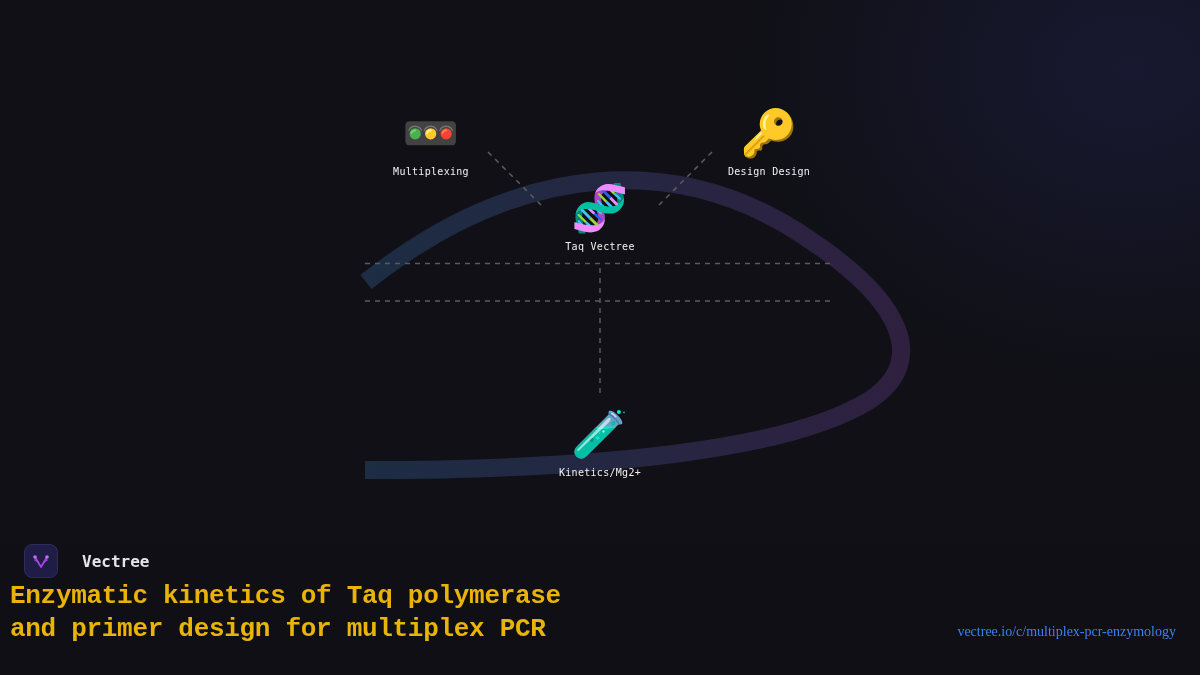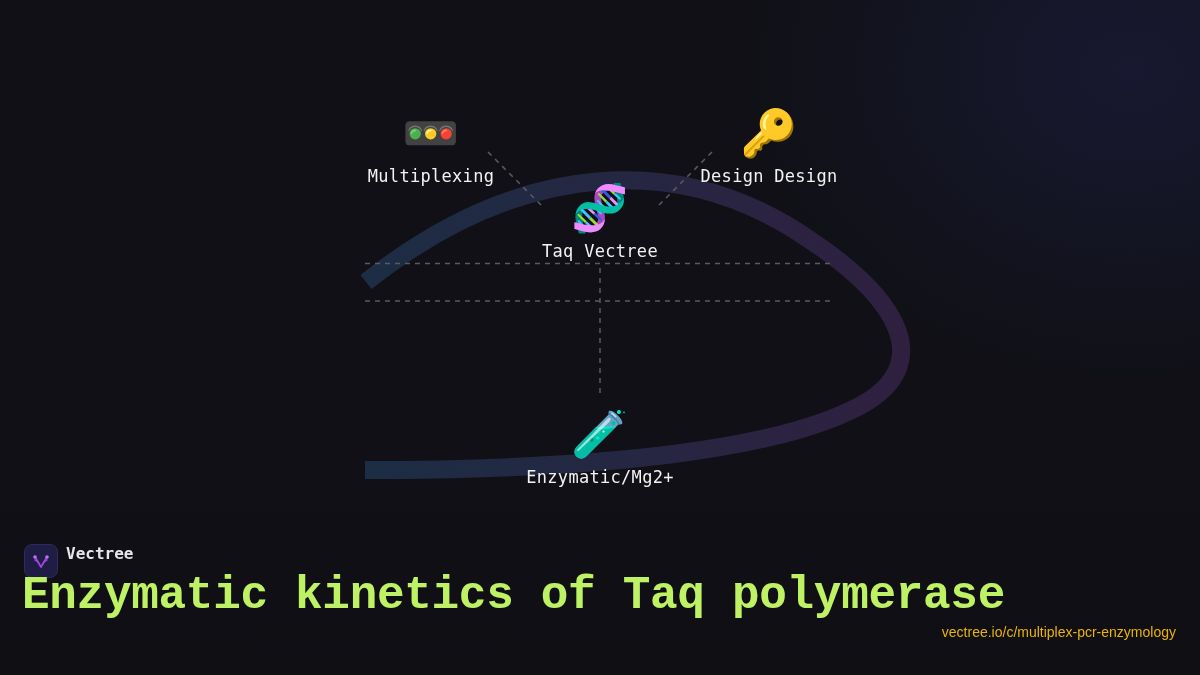--- a/index.html
+++ b/index.html
@@ -14,38 +14,38 @@
         radial-gradient(ellipse 520px 420px at 1130px 70px, rgba(30,32,70,0.55), rgba(16,16,22,0) 75%),
         linear-gradient(180deg, rgba(16,16,22,0) 70%, rgba(12,12,16,0.4) 100%);
     }
     .diagram-svg { position: absolute; left: 0; top: 0; }
     .node { position: absolute; text-align: center; transform: translateX(-50%); }
     .node-icon {
       display: block; font-size: 46px; line-height: 54px; height: 54px;
       font-family: "DejaVu Sans", sans-serif;
     }
     .node-label {
-      display: inline-block; margin-top: 6px; color: #f2f2f2; font-size: 17px;
+      display: inline-block; margin-top: 6px; color: #f2f2f2; font-size: 10px;
       letter-spacing: 0.3px; white-space: nowrap; text-align: right;
     }
-    .brand { position: absolute; left: 24px; top: 544px; display: flex; gap: 8px; }
+    .brand { position: absolute; left: 24px; top: 544px; display: flex; align-items: center; gap: 24px; }
     .brand-logo {
       width: 32px; height: 32px; border-radius: 8px; background: #1f1d45;
       border: 1px solid #2e2b60; display: flex; align-items: center; justify-content: center;
     }
     .brand-name { color: #e6e6ea; font-size: 16px; font-weight: bold; }
     .title {
-      position: absolute; left: 22px; top: 580px; margin: 0; color: #bef264;
-      font-size: 46px; line-height: 33px; font-weight: bold; letter-spacing: -0.3px;
+      position: absolute; left: 10px; top: 580px; margin: 0; color: #eab308;
+      font-size: 26px; line-height: 33px; font-weight: bold; letter-spacing: -0.3px;
       font-family: "Liberation Mono", "DejaVu Sans Mono", monospace;
     }
     .title span { display: block; }
     .url {
-      position: absolute; right: 24px; top: 624px; color: #eab308; font-size: 14px;
-      font-family: Liberation Sans, sans-serif;
+      position: absolute; right: 24px; top: 624px; color: #3b82f6; font-size: 14px;
+      font-family: Liberation Serif, serif;
     }
   </style>
 </head>
 <body>
 
 <div class="bg-glow"></div>
 
 <svg class="diagram-svg" width="1200" height="675" viewBox="0 0 1200 675">
   <defs>
     <linearGradient id="curveGrad" x1="0" y1="0" x2="1" y2="0">
@@ -73,32 +73,33 @@
   <span class="node-label">Taq Vectree</span>
 </div>
 
 <div class="node" style="left:769px; top:106px;">
   <span class="node-icon">🔑</span>
   <span class="node-label">Design Design</span>
 </div>
 
 <div class="node" style="left:600px; top:407px;">
   <span class="node-icon">🧪</span>
-  <span class="node-label">Enzymatic/Mg2+</span>
+  <span class="node-label">Kinetics/Mg2+</span>
 </div>
 
 <div class="brand">
   <div class="brand-logo">
     <svg width="20" height="20" viewBox="0 0 20 20">
       <path d="M4 6 L10 16 L16 6" fill="none" stroke="#a545e0" stroke-width="1.8" stroke-linecap="round" stroke-linejoin="round"></path>
       <path d="M7 11 L4 9 M13 11 L16 9" stroke="#a545e0" stroke-width="1.5" stroke-linecap="round"></path>
       <circle cx="4" cy="6" r="1.8" fill="#c070f0"></circle>
       <circle cx="16" cy="6" r="1.8" fill="#c070f0"></circle>
     </svg>
   </div>
   <span class="brand-name">Vectree</span>
 </div>
 
 <h1 class="title">
   <span>Enzymatic kinetics of Taq polymerase</span>
+  <span>and primer design for multiplex PCR</span>
 </h1>
 
 <div class="url">vectree.io/c/multiplex-pcr-enzymology</div>
 
 </body></html>

